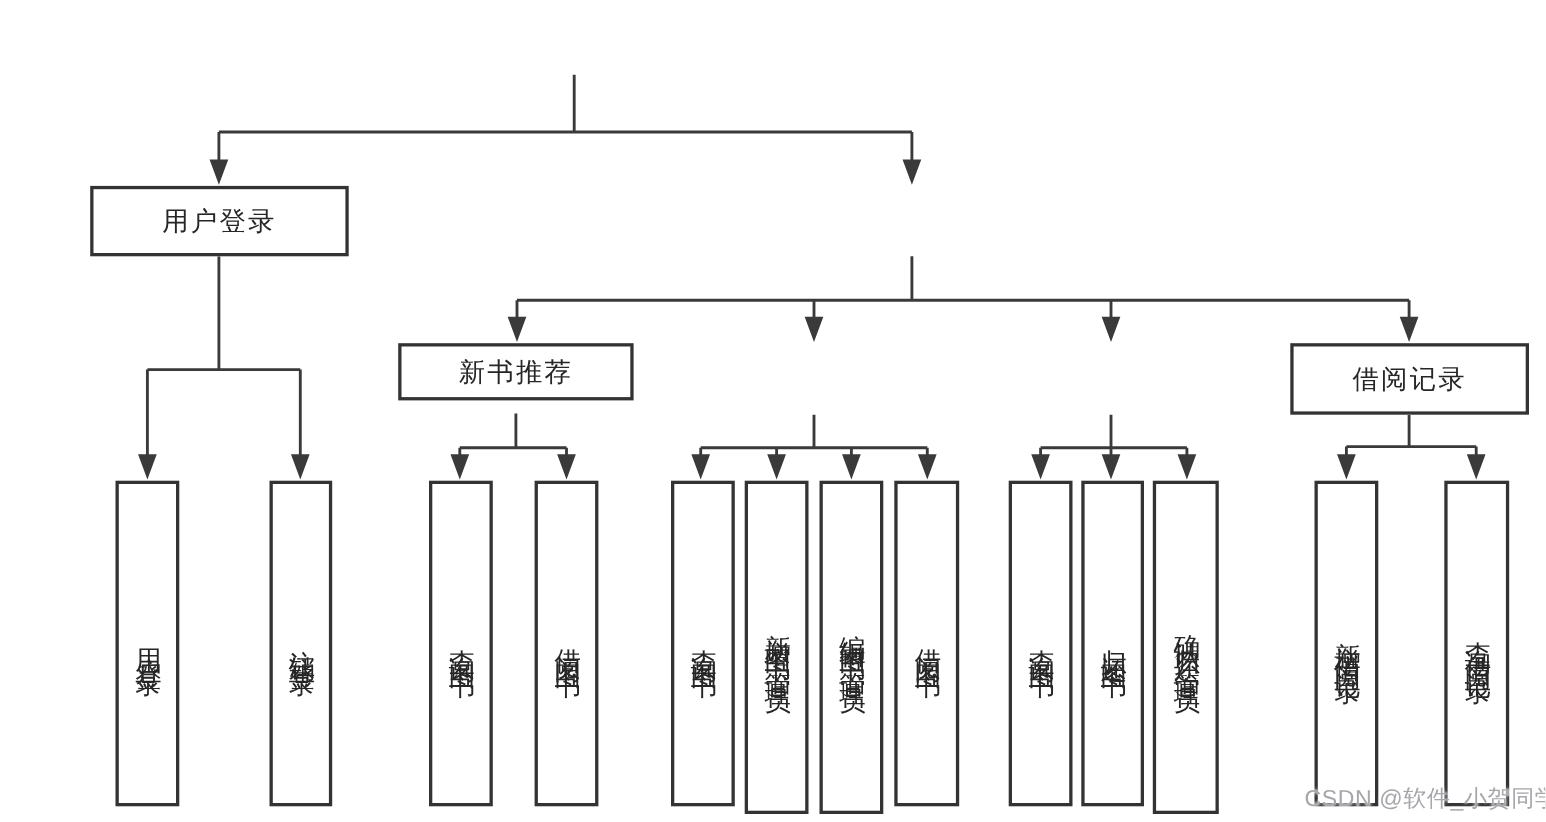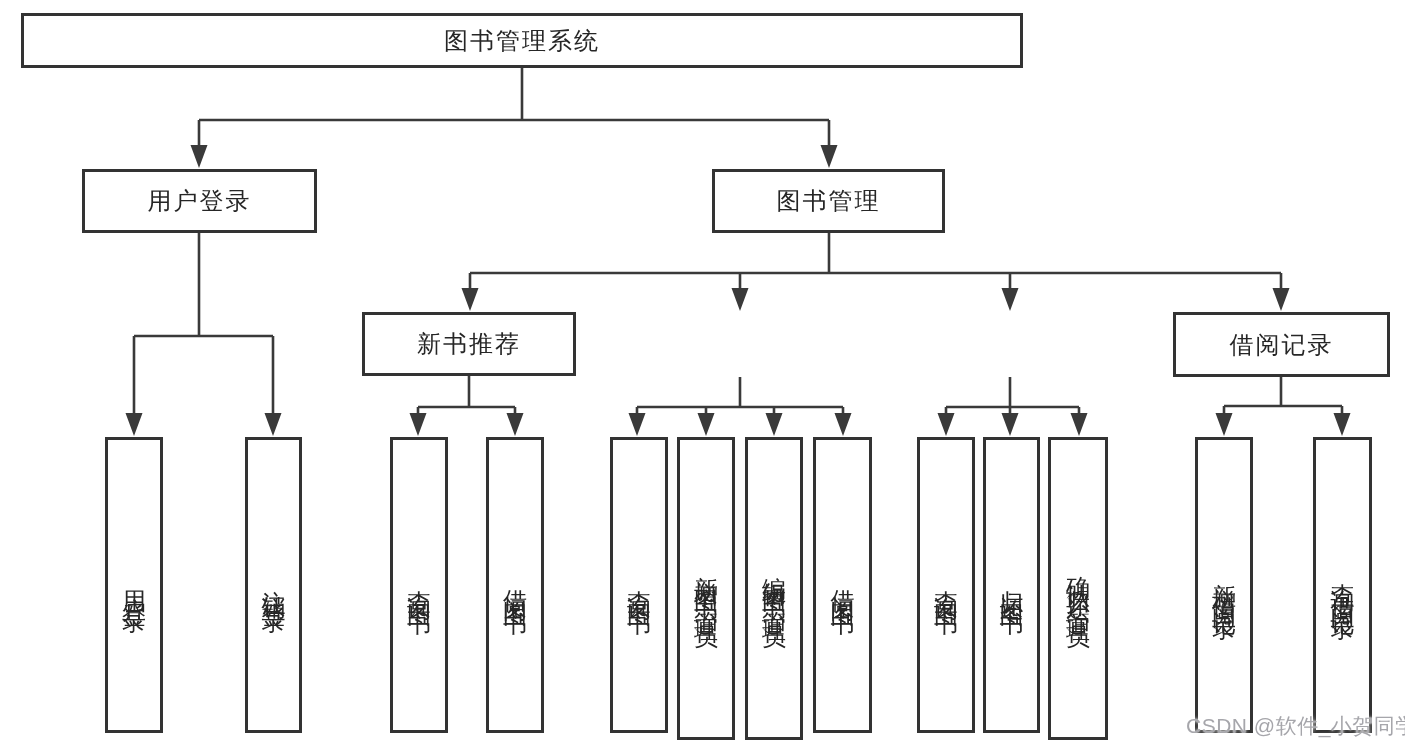--- a/index.html
+++ b/index.html
@@ -83,32 +83,26 @@
              M461.5 288 H478.5 L470 311 Z  M731.5 288 H748.5 L740 311 Z
              M1001.5 288 H1018.5 L1010 311 Z  M1272.5 288 H1289.5 L1281 311 Z
              M409.5 413 H426.5 L418 436 Z  M506.5 413 H523.5 L515 436 Z
              M628.5 413 H645.5 L637 436 Z  M697.5 413 H714.5 L706 436 Z
              M765.5 413 H782.5 L774 436 Z  M834.5 413 H851.5 L843 436 Z
              M937.5 413 H954.5 L946 436 Z  M1001.5 413 H1018.5 L1010 436 Z
              M1070.5 413 H1087.5 L1079 436 Z
              M1215.5 413 H1232.5 L1224 436 Z  M1333.5 413 H1350.5 L1342 436 Z"></path>
   </svg>
 
-  <div class="hbox" style="left:21px; top:13px; width:1002px; height:55px;">
-    <span>图书管理系统</span>
-  </div>
 
   <div class="hbox" style="left:82px; top:169px; width:235px; height:64px;">
     <span>用户登录</span>
   </div>
-  <div class="hbox" style="left:712px; top:169px; width:233px; height:64px;">
-    <span>图书管理</span>
-  </div>
 
-  <div class="hbox" style="left:362px; top:312px; width:214px; height:64px;">
+  <div class="hbox" style="left:362px; top:312px; width:214px; height:52px;">
     <span>新书推荐</span>
   </div>
   <div class="hbox" style="left:1173px; top:312px; width:217px; height:65px;text-align:center;">
     <span>借阅记录</span>
   </div>
 
   <div class="vbox" style="left:105px; top:437px; width:58px; height:296px;">
     <span>用户登录</span>
   </div>
   <div class="vbox" style="left:245px; top:437px; width:57px; height:296px;">

